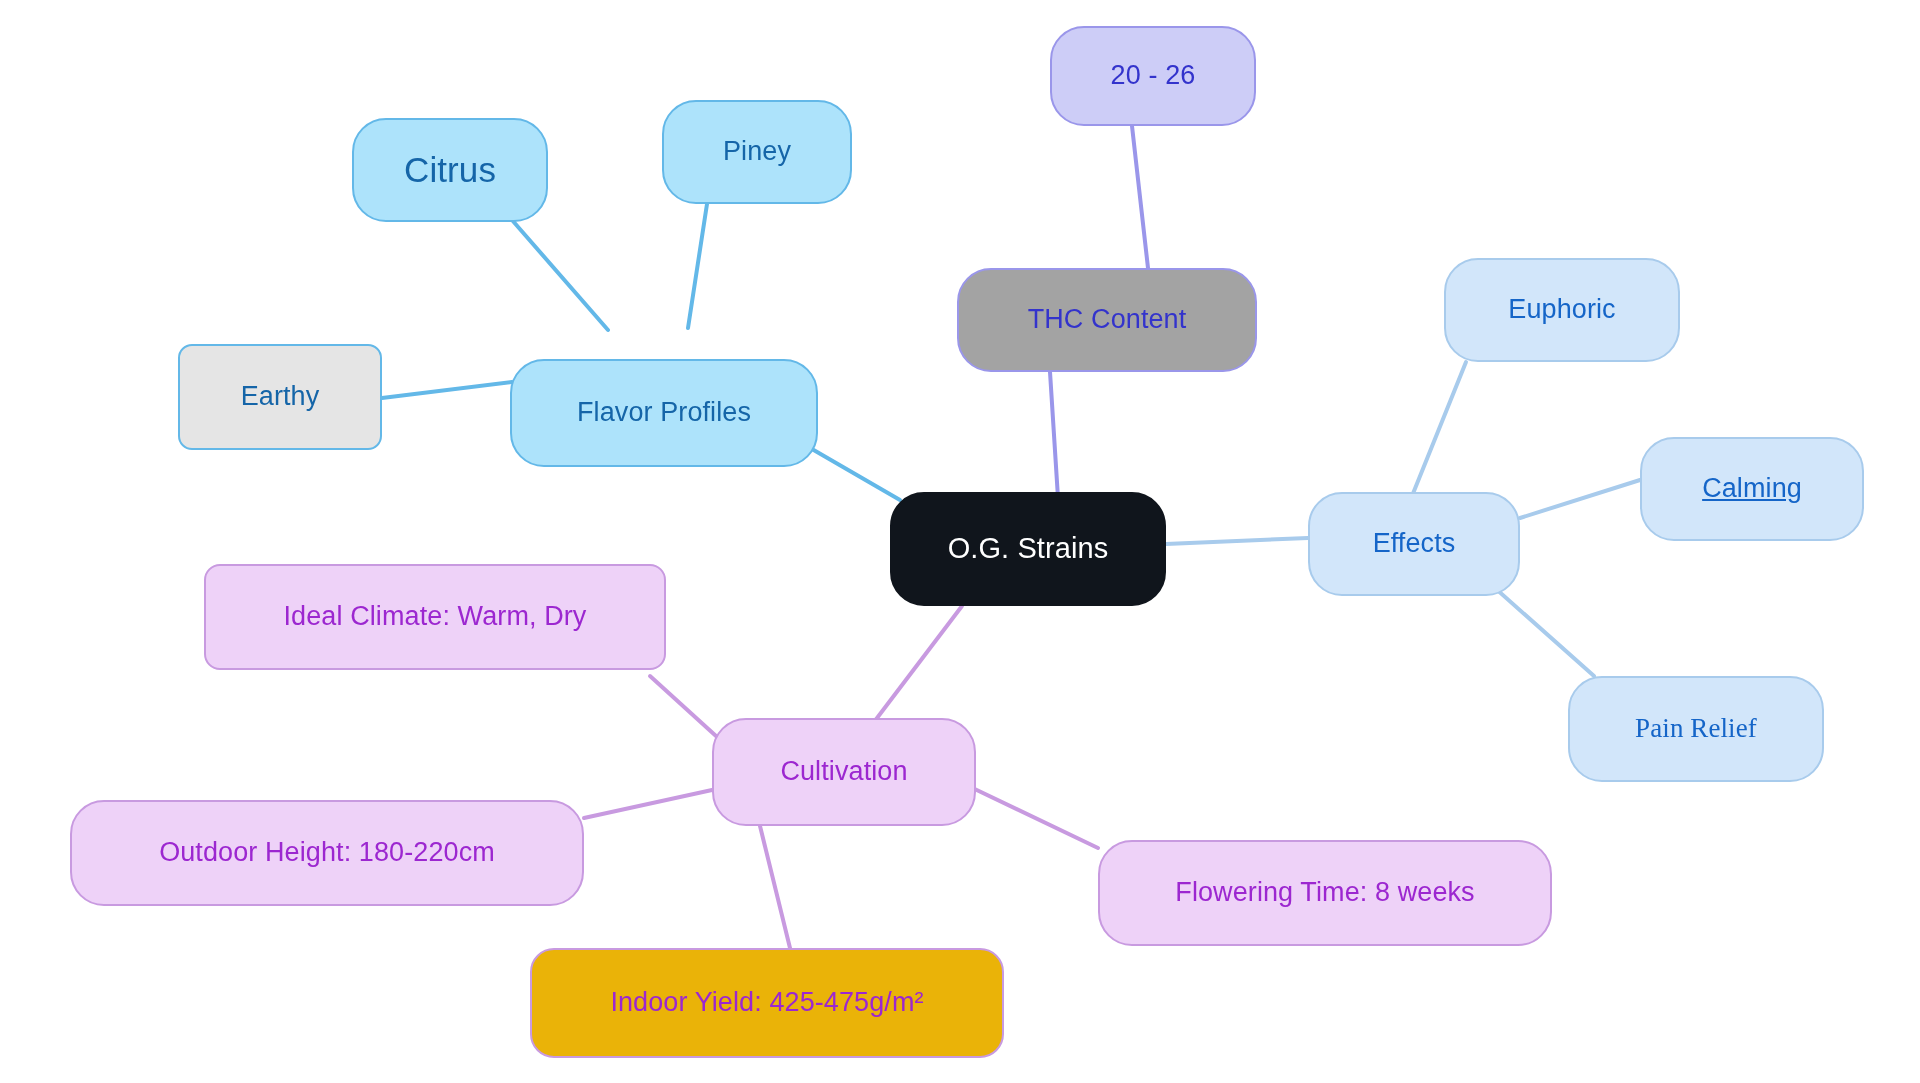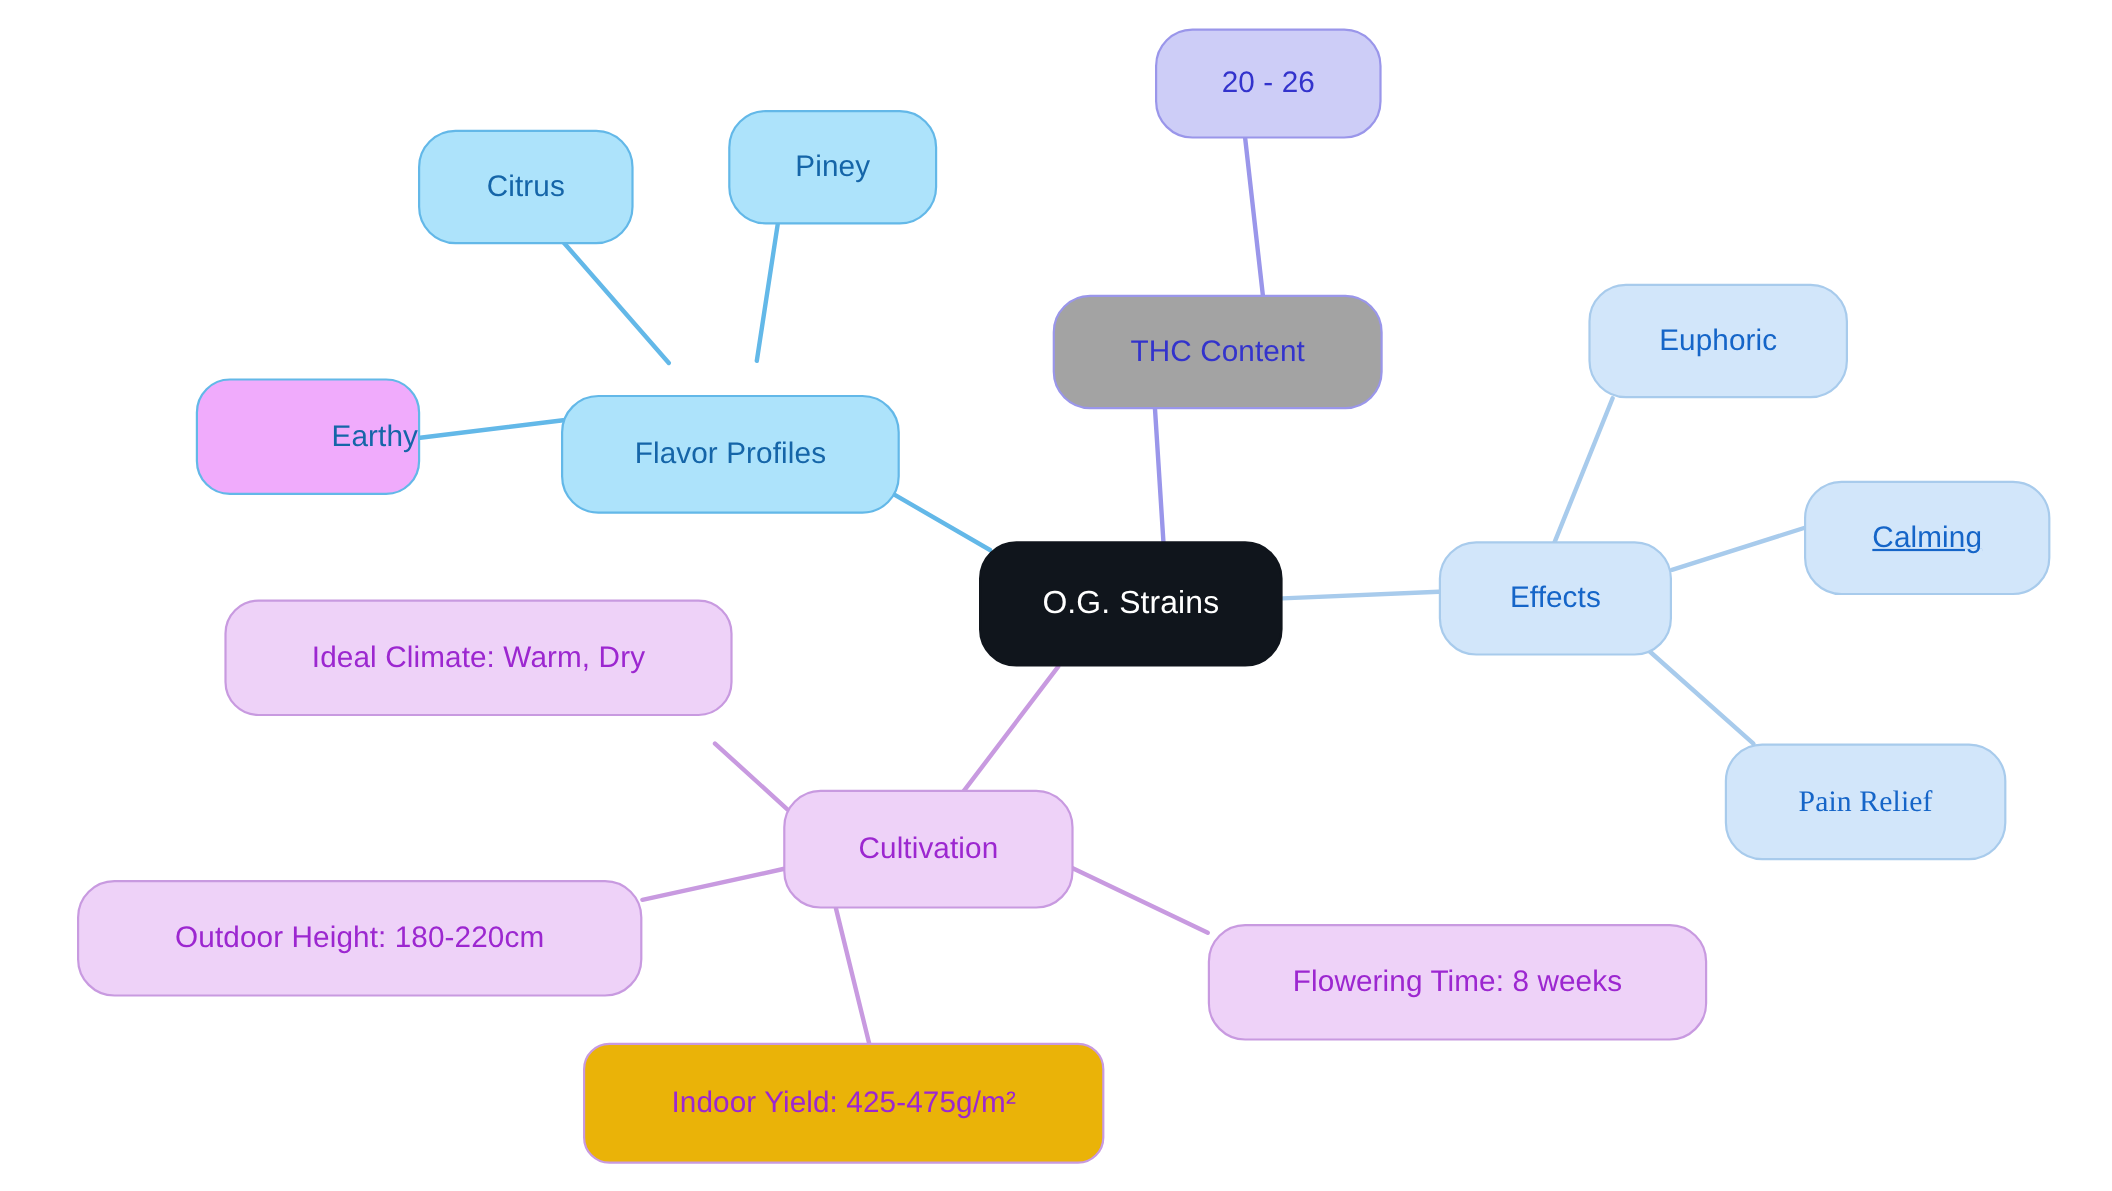--- a/index.html
+++ b/index.html
@@ -60,27 +60,27 @@
       <line x1="584" y1="818" x2="712" y2="790" stroke="#c89ae0" stroke-width="4" stroke-linecap="round"></line>
       <line x1="790" y1="948" x2="760" y2="826" stroke="#c89ae0" stroke-width="4" stroke-linecap="round"></line>
       <line x1="1098" y1="848" x2="960" y2="782" stroke="#c89ae0" stroke-width="4" stroke-linecap="round"></line>
     </svg>
 <div class="node" style="left: 890px; top: 492px; width: 276px; height: 114px; border-radius: 34px; background: rgb(16, 21, 28); border-color: rgb(16, 21, 28); color: rgb(255, 255, 255); font-size: 29px;">
       <span class="node-label">O.G. Strains</span>
     </div>
     <div class="node" style="left: 510px; top: 326px; width: 308px; height: 108px; border-radius: 34px; background: rgb(173, 227, 251); border-color: rgb(99, 184, 232); color: rgb(21, 101, 168); font-size: 27px; margin-top: 33px;">
       <span class="node-label">Flavor Profiles</span>
     </div>
-    <div class="node" style="left: 352px; top: 118px; width: 196px; height: 104px; border-radius: 34px; background: rgb(173, 227, 251); border-color: rgb(99, 184, 232); color: rgb(21, 101, 168); font-size: 27px; margin-left: 28px;">
+    <div class="node" style="left: 352px; top: 118px; width: 196px; height: 104px; border-radius: 34px; background: rgb(173, 227, 251); border-color: rgb(99, 184, 232); color: rgb(21, 101, 168); font-size: 35px;">
       <span class="node-label">Citrus</span>
     </div>
     <div class="node" style="left: 662px; top: 100px; width: 190px; height: 104px; border-radius: 34px; background: rgb(173, 227, 251); border-color: rgb(99, 184, 232); color: rgb(21, 101, 168); font-size: 27px;">
       <span class="node-label">Piney</span>
     </div>
-    <div class="node" style="left: 178px; top: 344px; width: 204px; height: 106px; border-radius: 31px; background: #f0abfc; border-color: rgb(99, 184, 232); color: rgb(21, 101, 168); font-size: 27px; justify-content: flex-end;">
+    <div class="node" style="left: 178px; top: 344px; width: 204px; height: 106px; border-radius: 14px; background: #e5e5e5; border-color: rgb(99, 184, 232); color: rgb(21, 101, 168); font-size: 27px;">
       <span class="node-label">Earthy</span>
     </div>
     <div class="node" style="left: 957px; top: 268px; width: 300px; height: 104px; border-radius: 34px; background: #a3a3a3; border-color: rgb(154, 150, 234); color: rgb(51, 51, 204); font-size: 27px;">
       <span class="node-label">THC Content</span>
     </div>
     <div class="node" style="left: 1050px; top: 26px; width: 206px; height: 100px; border-radius: 34px; background: rgb(205, 205, 247); border-color: rgb(154, 150, 234); color: rgb(51, 51, 204); font-size: 27px;">
       <span class="node-label">20 - 26</span>
     </div>
     <div class="node" style="left: 1308px; top: 492px; width: 212px; height: 104px; border-radius: 34px; background: rgb(210, 230, 250); border-color: rgb(168, 203, 236); color: rgb(21, 101, 200); font-size: 27px;">
       <span class="node-label">Effects</span>
@@ -90,21 +90,21 @@
     </div>
     <div class="node" style="left: 1640px; top: 437px; width: 224px; height: 104px; border-radius: 34px; background: rgb(210, 230, 250); border-color: rgb(168, 203, 236); color: rgb(21, 101, 200); font-size: 27px; text-decoration: underline;">
       <span class="node-label">Calming</span>
     </div>
     <div class="node" style="left: 1568px; top: 676px; width: 256px; height: 106px; border-radius: 34px; background: rgb(210, 230, 250); border-color: rgb(168, 203, 236); color: rgb(21, 101, 200); font-size: 27px; font-family: Liberation Serif, serif;">
       <span class="node-label">Pain Relief</span>
     </div>
     <div class="node" style="left: 712px; top: 718px; width: 264px; height: 108px; border-radius: 34px; background: rgb(238, 210, 248); border-color: rgb(200, 154, 224); color: rgb(156, 39, 208); font-size: 27px;">
       <span class="node-label">Cultivation</span>
     </div>
-    <div class="node" style="left: 204px; top: 545px; width: 462px; height: 106px; border-radius: 31px; background: rgb(238, 210, 248); border-color: rgb(200, 154, 224); color: rgb(156, 39, 208); font-size: 27px;">
+    <div class="node" style="left: 204px; top: 564px; width: 462px; height: 106px; border-radius: 16px; background: rgb(238, 210, 248); border-color: rgb(200, 154, 224); color: rgb(156, 39, 208); font-size: 27px;">
       <span class="node-label">Ideal Climate: Warm, Dry</span>
     </div>
     <div class="node" style="left: 70px; top: 800px; width: 514px; height: 106px; border-radius: 34px; background: rgb(238, 210, 248); border-color: rgb(200, 154, 224); color: rgb(156, 39, 208); font-size: 27px;">
       <span class="node-label">Outdoor Height: 180-220cm</span>
     </div>
     <div class="node" style="left: 530px; top: 948px; width: 474px; height: 110px; border-radius: 24px; background: #eab308; border-color: rgb(200, 154, 224); color: rgb(156, 39, 208); font-size: 27px;">
       <span class="node-label">Indoor Yield: 425-475g/m²</span>
     </div>
     <div class="node" style="left: 1098px; top: 840px; width: 454px; height: 106px; border-radius: 34px; background: rgb(238, 210, 248); border-color: rgb(200, 154, 224); color: rgb(156, 39, 208); font-size: 27px;">
       <span class="node-label">Flowering Time: 8 weeks</span>

